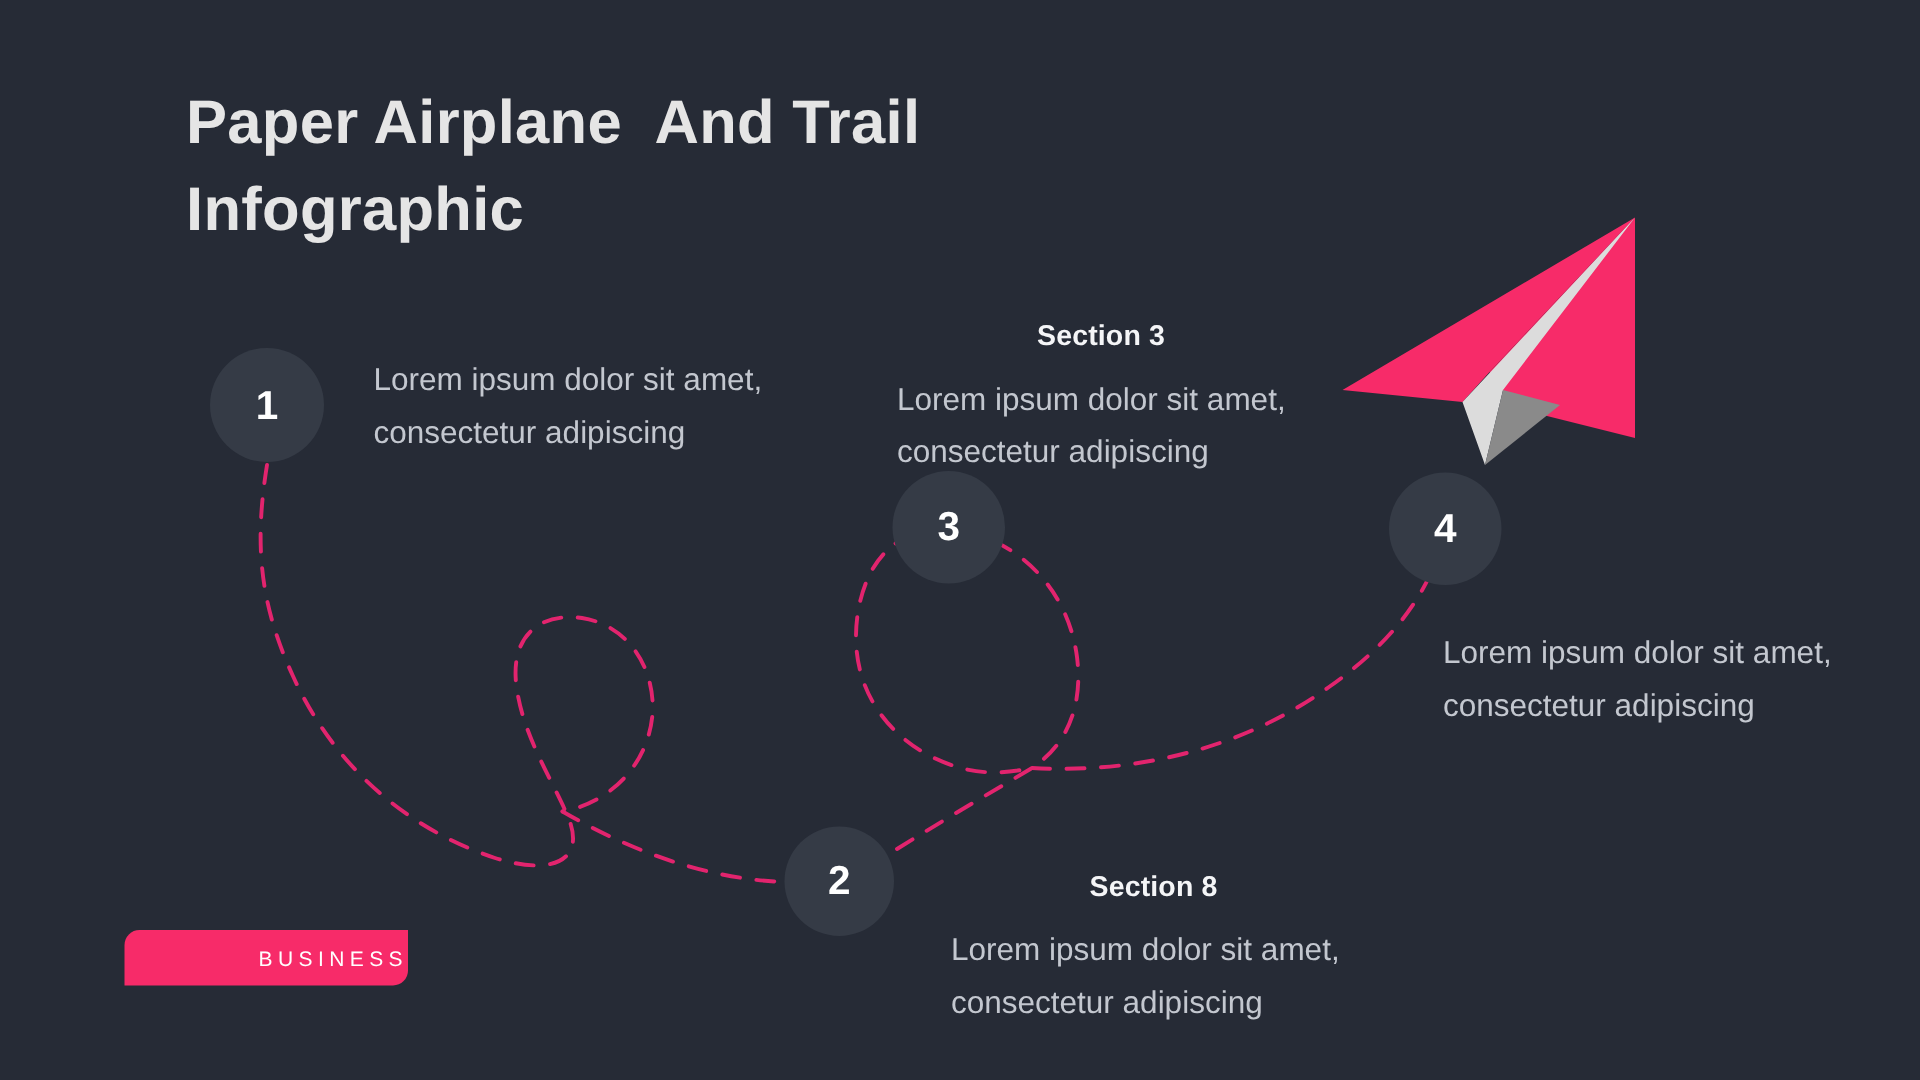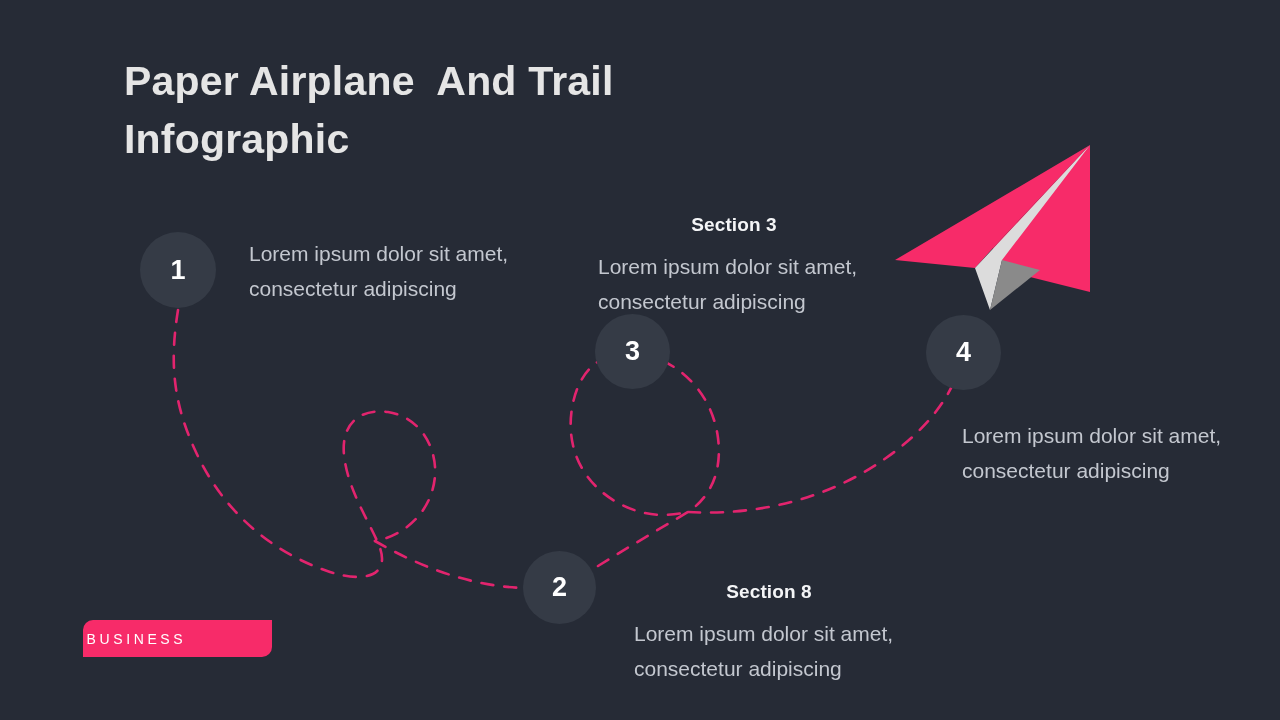--- a/index.html
+++ b/index.html
@@ -105,21 +105,21 @@
   .badge {
     position: absolute;
     left: 83px;
     top: 620px;
     width: 189px;
     height: 37px;
     background: #f72b69;
     border-radius: 10px 0 10px 0;
     display: flex;
     align-items: center;
-    justify-content: flex-start;
+    justify-content: flex-end;
   }
   .badge-label {
     color: #ffffff;
     font-size: 14px;
     letter-spacing: 3.6px;
     font-weight: normal;
     text-indent: 3.6px;
   }
 </style>
 </head>

